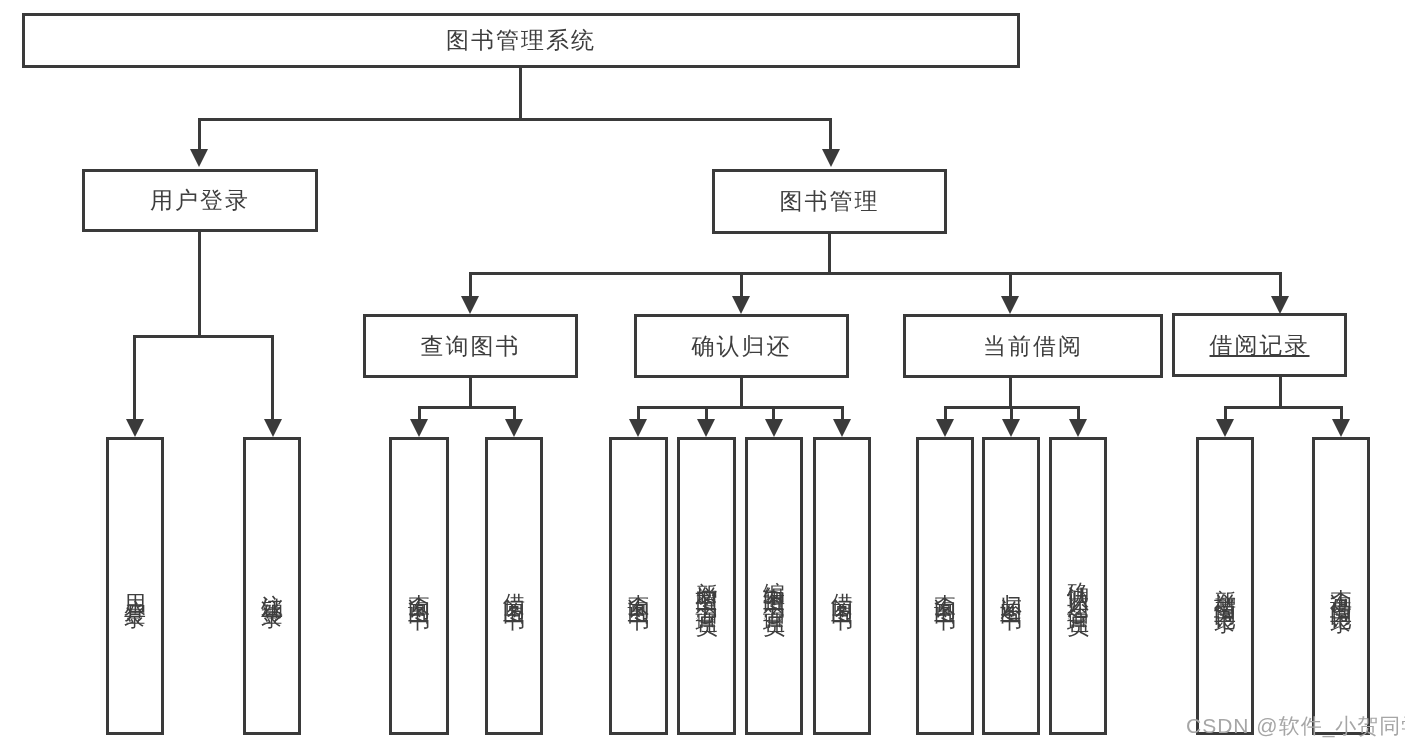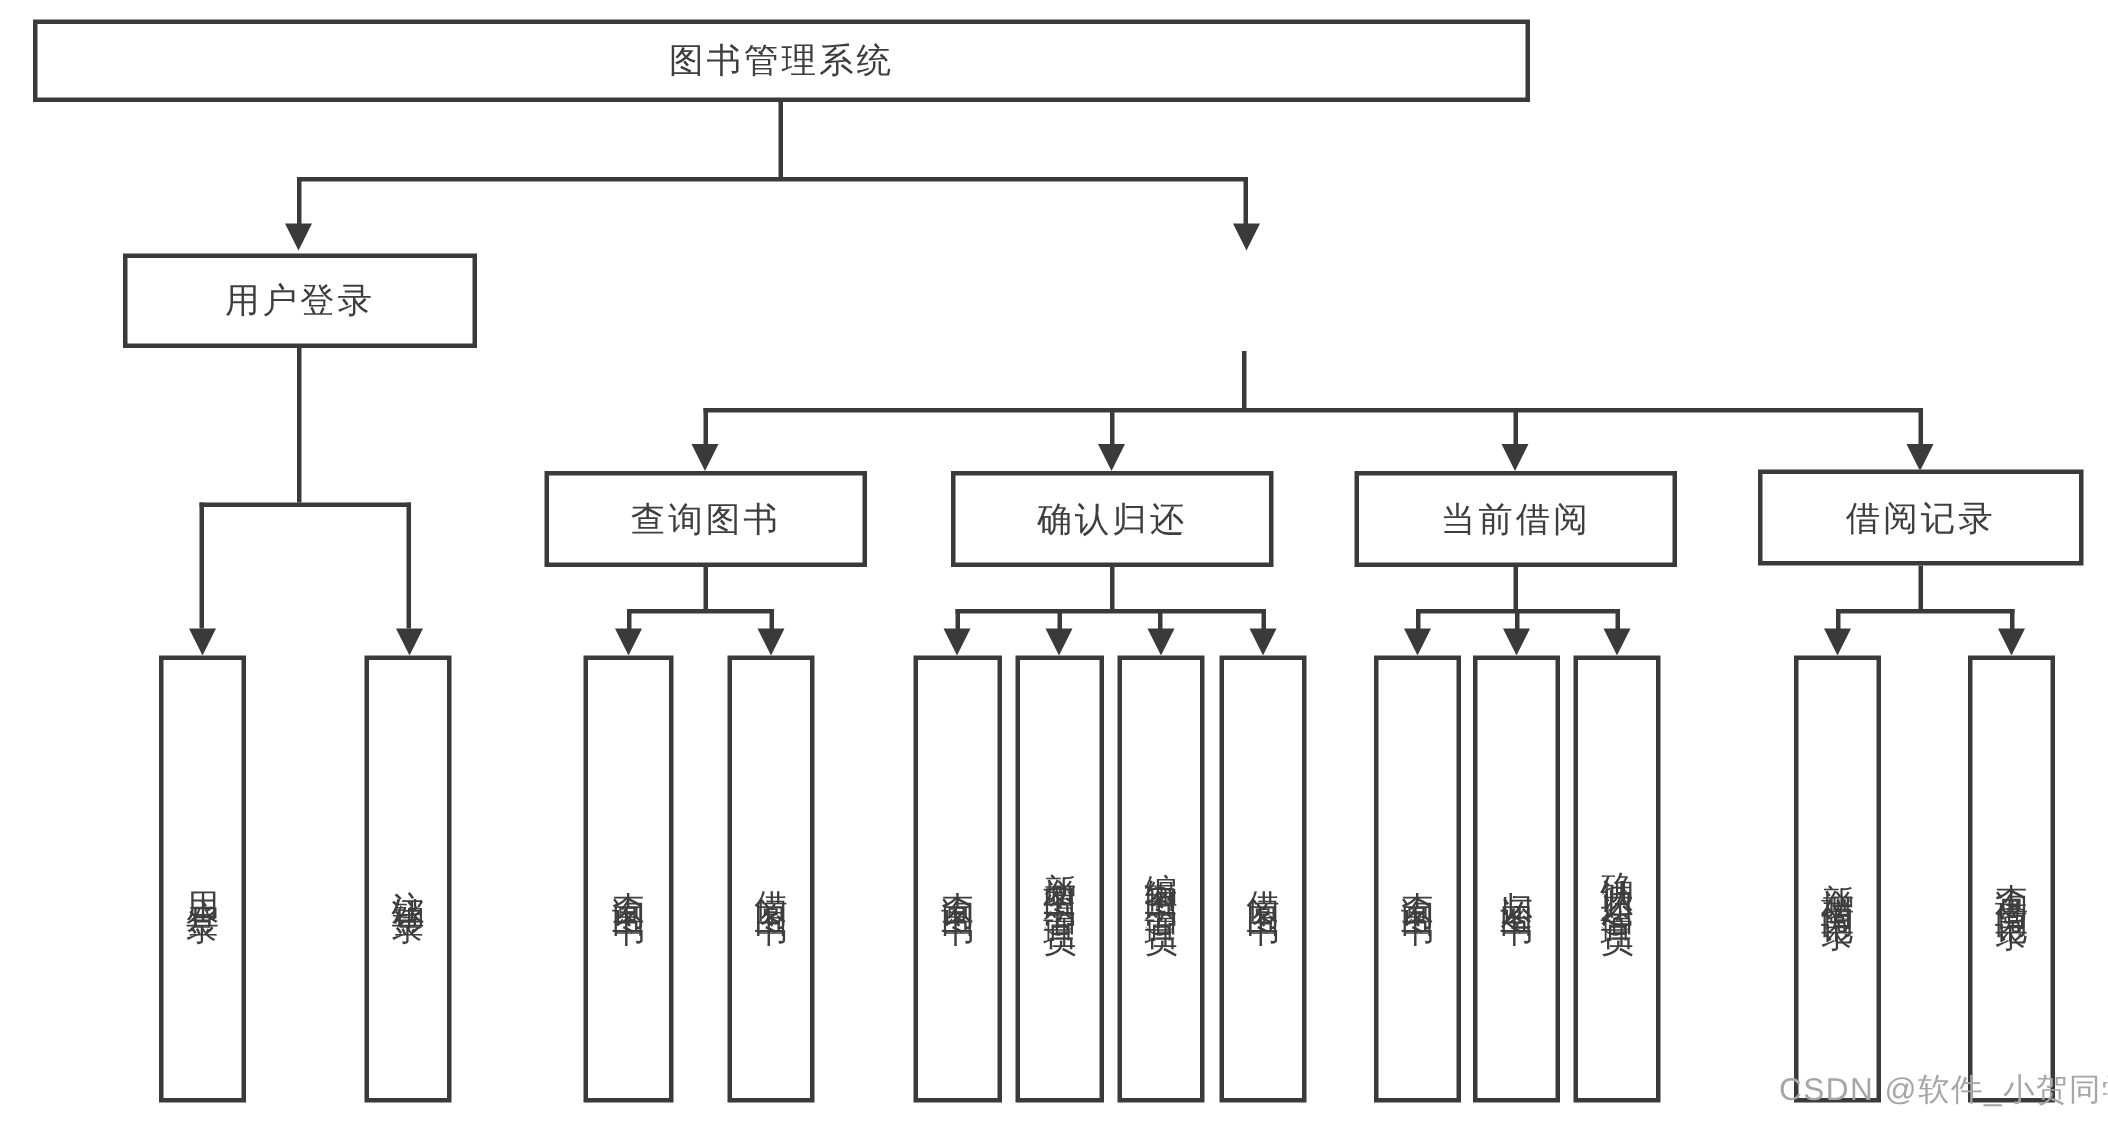--- a/index.html
+++ b/index.html
@@ -54,20 +54,21 @@
   <div class="box" style="left:22px;top:13px;width:998px;height:55px;text-align:center;">图书管理系统</div>
 
   <div class="vl" style="left:519px;top:68px;height:50px;"></div>
   <div class="hl" style="left:198px;top:118px;width:634px;"></div>
   <div class="vl" style="left:198px;top:118px;height:32px;"></div>
   <div class="arr" style="left:190px;top:149px;"></div>
   <div class="vl" style="left:829px;top:118px;height:32px;"></div>
   <div class="arr" style="left:822px;top:149px;"></div>
 
   <div class="box" style="left:82px;top:169px;width:236px;height:63px;">用户登录</div>
+  <div class="box" style="left:712px;top:169px;width:235px;height:65px;">图书管理</div>
 
   <div class="vl" style="left:198px;top:232px;height:103px;"></div>
   <div class="hl" style="left:133px;top:335px;width:141px;"></div>
   <div class="vl" style="left:133px;top:335px;height:84px;"></div>
   <div class="arr" style="left:126px;top:419px;"></div>
   <div class="vl" style="left:271px;top:335px;height:84px;"></div>
   <div class="arr" style="left:264px;top:419px;"></div>
 
   <div class="vl" style="left:828px;top:234px;height:38px;"></div>
   <div class="hl" style="left:469px;top:272px;width:812px;"></div>
@@ -75,22 +76,22 @@
   <div class="arr" style="left:461px;top:296px;"></div>
   <div class="vl" style="left:740px;top:272px;height:25px;"></div>
   <div class="arr" style="left:732px;top:296px;"></div>
   <div class="vl" style="left:1009px;top:272px;height:25px;"></div>
   <div class="arr" style="left:1001px;top:296px;"></div>
   <div class="vl" style="left:1279px;top:272px;height:25px;"></div>
   <div class="arr" style="left:1271px;top:296px;"></div>
 
   <div class="box" style="left:363px;top:314px;width:215px;height:64px;">查询图书</div>
   <div class="box" style="left:634px;top:314px;width:215px;height:64px;">确认归还</div>
-  <div class="box" style="left:903px;top:314px;width:215px;height:64px;">当前借阅</div>
-  <div class="box" style="left:1172px;top:313px;width:217px;height:64px;">借阅记录</div>
+  <div class="box" style="left:903px;top:314px;width:260px;height:64px;">当前借阅</div>
+  <div class="box" style="left:1172px;top:313px;width:175px;height:64px;text-decoration:underline;">借阅记录</div>
 
   <div class="vl" style="left:469px;top:378px;height:29px;"></div>
   <div class="hl" style="left:418px;top:406px;width:98px;"></div>
   <div class="vl" style="left:418px;top:406px;height:14px;"></div>
   <div class="arr" style="left:410px;top:419px;"></div>
   <div class="vl" style="left:513px;top:406px;height:14px;"></div>
   <div class="arr" style="left:505px;top:419px;"></div>
 
   <div class="vl" style="left:740px;top:378px;height:29px;"></div>
   <div class="hl" style="left:637px;top:406px;width:207px;"></div>

